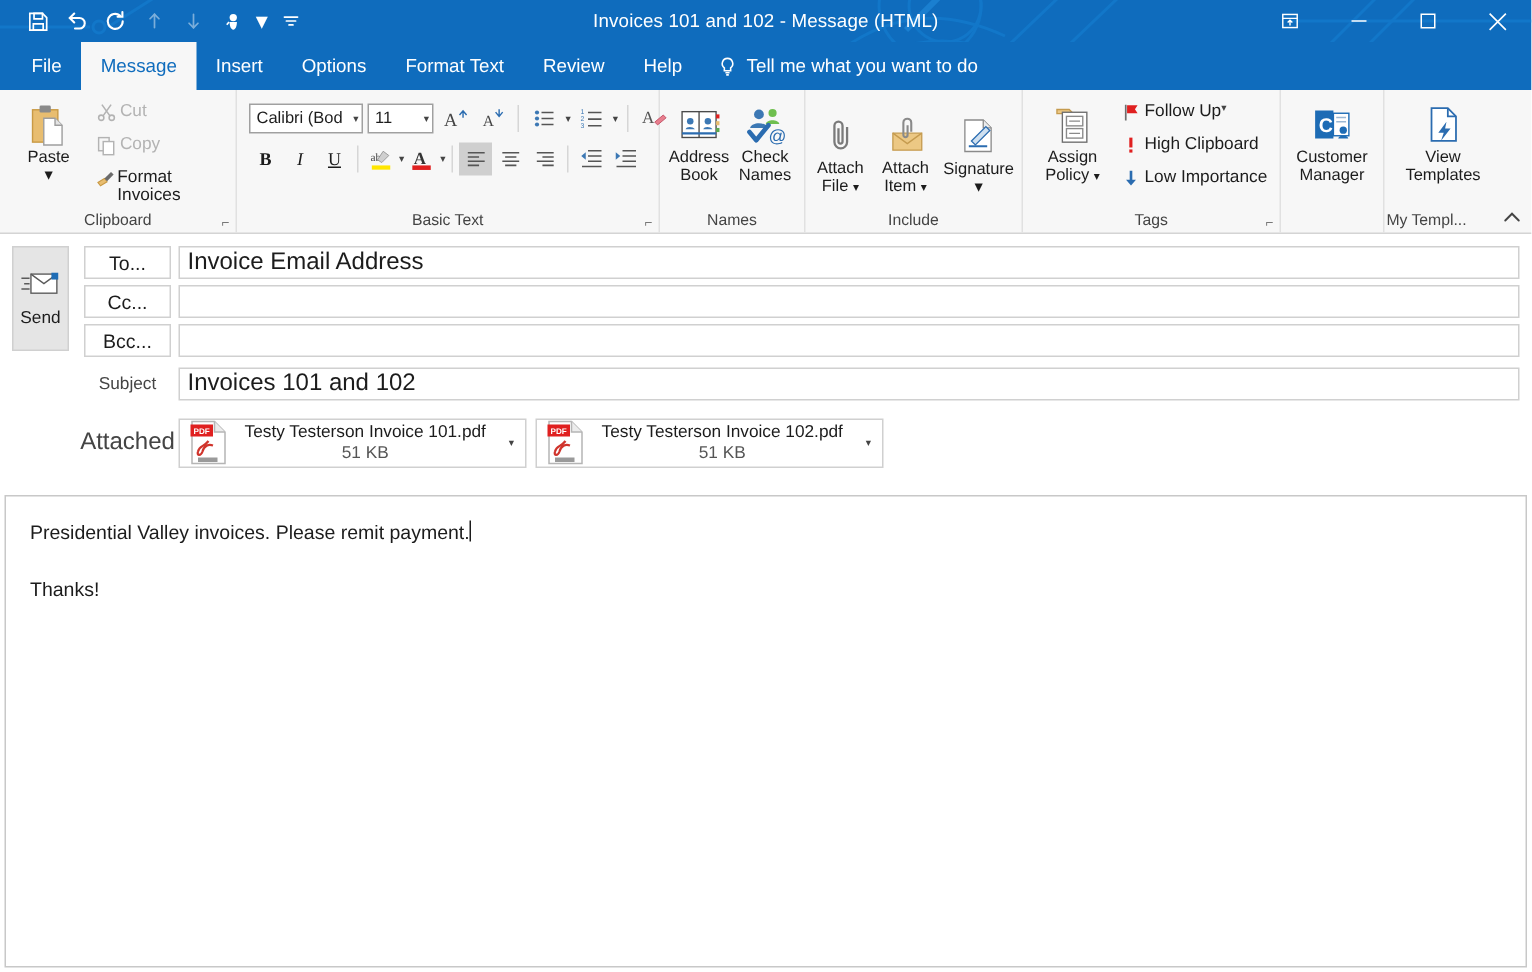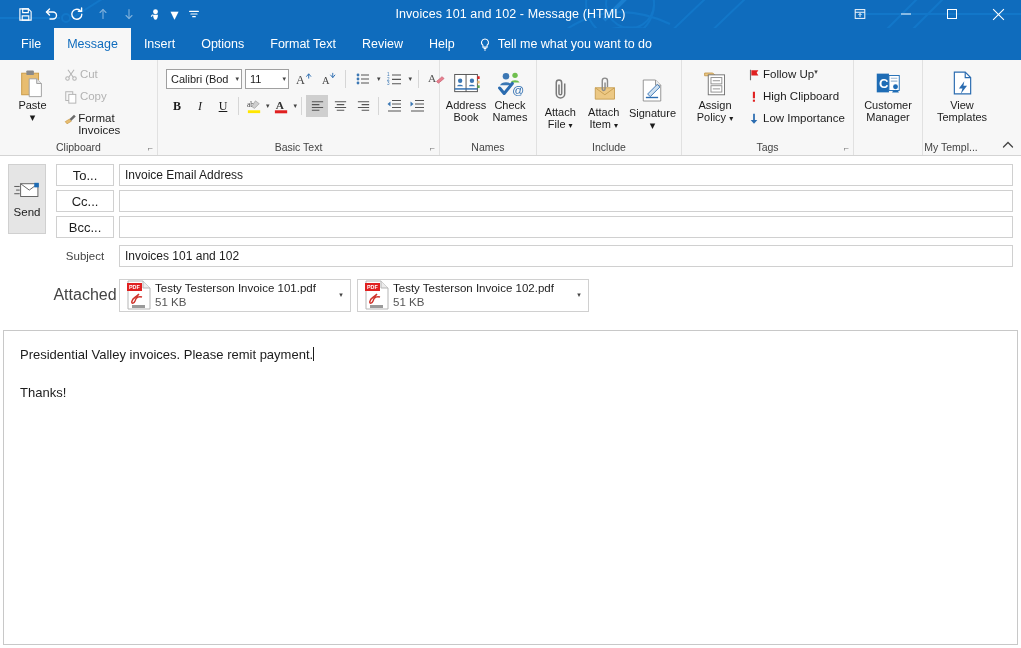--- a/index.html
+++ b/index.html
@@ -144,28 +144,28 @@
     font-size:13px; color:#1c1c1c;
     display:flex; align-items:center; justify-content:center;
   }
   .flabel {
     width:58px; height:22px; font-size:11.5px; color:#444;
     display:flex; align-items:center; justify-content:center;
   }
   .finput {
     flex:1; height:22px; border:1px solid #d0d0d0; background:#fff;
     display:flex; align-items:center; padding:0 5px;
-    font-size:12px; color:#1c1c1c; margin-left:5px;
+    font-size:16px; color:#1c1c1c; margin-left:5px;
   }
   .attrow { display:flex; align-items:center; height:44px; margin-top:6px; }
   .attlabel { width:58px; font-size:16px; color:#444; display:flex; align-items:center; justify-content:center; }
   .attlist { display:flex; gap:6px; margin-left:5px; }
   .attchip {
     height:33px; width:232px; border:1px solid #d0d0d0; background:#fff;
-    display:flex; align-items:center; padding:0 3px 0 6px; gap:3px;
+    display:flex; align-items:center; padding:0 3px 0 6px; gap:3px;text-align:center;
   }
   .attchip .meta { flex:1; display:flex; flex-direction:column; justify-content:center; }
   .attchip .nm { font-size:11.5px; color:#1c1c1c; line-height:14px; white-space:nowrap; }
   .attchip .sz { font-size:11.5px; color:#555; line-height:14px; }
   .attchip .ddn { width:12px; display:flex; align-items:flex-end; justify-content:center; height:100%; padding-bottom:12px; font-size:7px; color:#444; }
 
   
   .bodybox {
     position:absolute; left:3px; right:3px; top:330px; bottom:3px;
     border:1px solid #c8c8c8; background:#ffffff;

